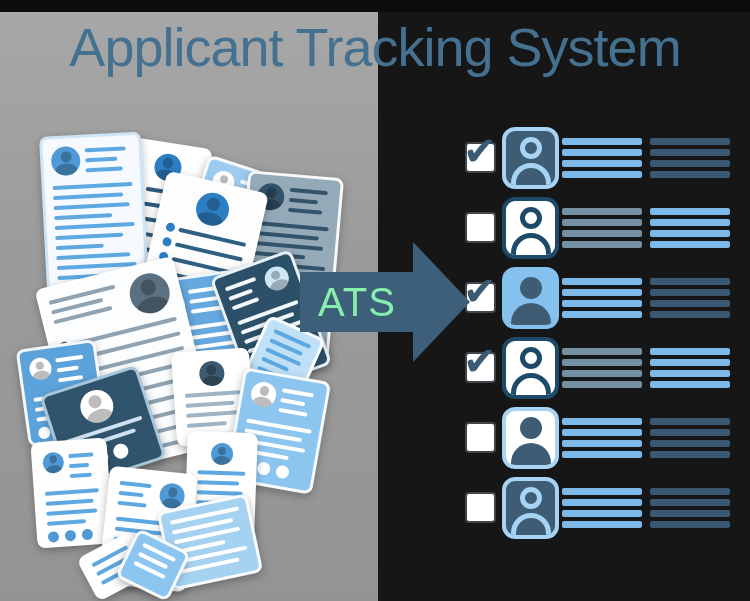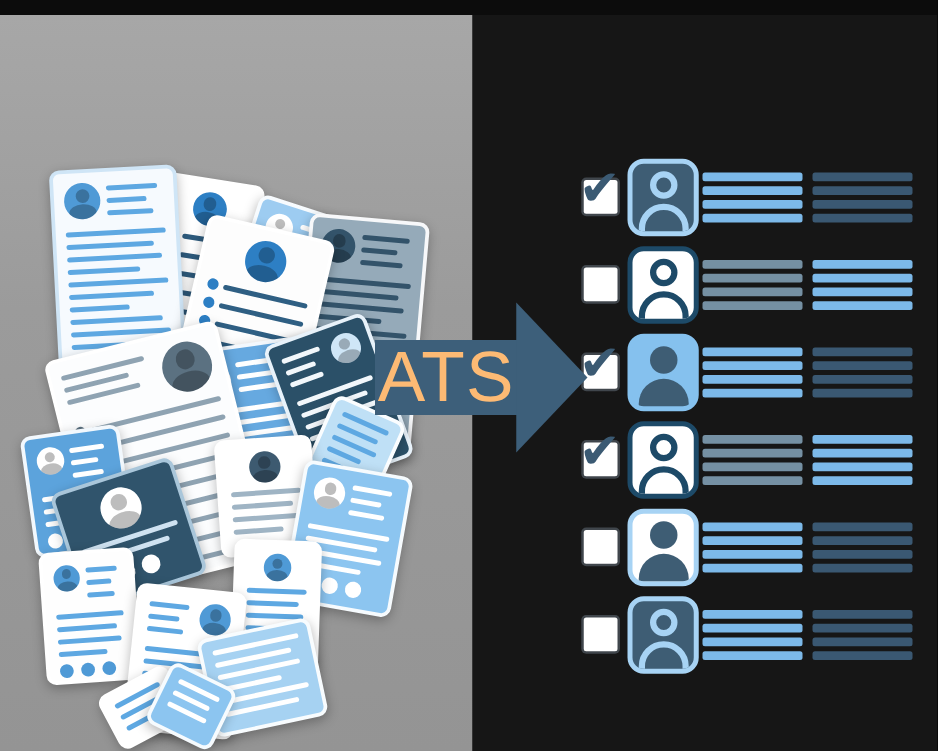--- a/index.html
+++ b/index.html
@@ -9,21 +9,21 @@
   .left-panel{position:absolute;left:0;top:12px;width:378px;height:589px;
               background:linear-gradient(180deg,#a7a7a7 0%,#9b9b9b 40%,#949494 100%);}
   .right-panel{position:absolute;left:378px;top:12px;width:372px;height:589px;background:#161616;}
   .title{position:absolute;left:0;top:16px;width:100%;margin:0;text-align:center;
          font-size:54px;font-weight:400;letter-spacing:-1px;color:#44718f;z-index:20;}
 
   
   .arrow{position:absolute;left:300px;top:242px;width:170px;height:120px;z-index:15;}
   .arrow-body{position:absolute;left:0;top:30px;width:114px;height:60px;background:#3d5f7a;
               display:flex;align-items:center;justify-content:center;}
-  .arrow-body span{color:#fdba74;font-size:57px;letter-spacing:1px;line-height:1;}
+  .arrow-body span{color:#86efac;font-size:40px;letter-spacing:1px;line-height:1;}
   .arrow-head{position:absolute;left:113px;top:0;width:0;height:0;
               border-top:60px solid transparent;border-bottom:60px solid transparent;
               border-left:57px solid #3d5f7a;}
 
   
   .rows{position:absolute;left:464px;top:126px;z-index:10;}
   .crow{position:relative;width:270px;height:64px;margin-bottom:6px;}
   .cb{position:absolute;left:3px;top:18px;width:27px;height:27px;background:#fff;
       border-radius:2px;box-shadow:0 0 0 2px rgba(190,215,238,.25);}
   .mark{position:absolute;left:-4px;top:-16px;font-size:40px;font-weight:700;color:#3b5a73;
@@ -490,20 +490,21 @@
           <span class="cline" style="background: rgb(94, 168, 226); width: 95%;"></span>
         </div>
         <div class="card" style="left: 124px; top: 514px; width: 58px; height: 54px; background: rgb(140, 197, 240); transform: rotate(26deg); z-index: 19; border-color: rgba(255, 255, 255, 0.92);">
           <span class="cline" style="background: rgb(255, 255, 255); width: 100%;"></span>
           <span class="cline" style="background: rgb(255, 255, 255); width: 88%;"></span>
           <span class="cline" style="background: rgb(255, 255, 255); width: 95%;"></span>
         </div>
       </div>
   </div>
   <div class="right-panel"></div>
+  <h1 class="title">Applicant Tracking System</h1>
   <div class="arrow">
     <div class="arrow-body">
       <span>ATS</span>
     </div>
     <div class="arrow-head"></div>
   </div>
   <div class="rows" id="rows">
       <div class="crow">
         <span class="cb" style="background: rgb(255, 255, 255);">
           <span class="mark" style="color: rgb(59, 90, 115);">✔</span>

